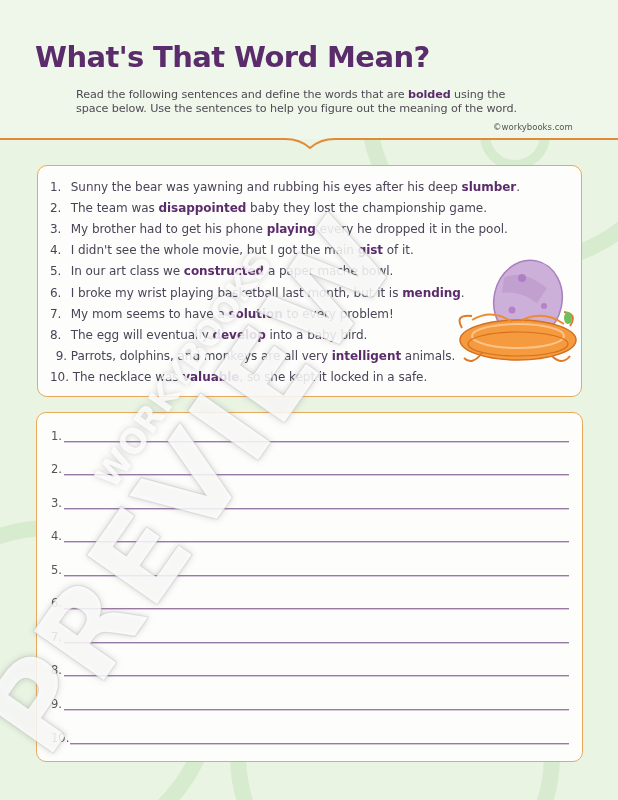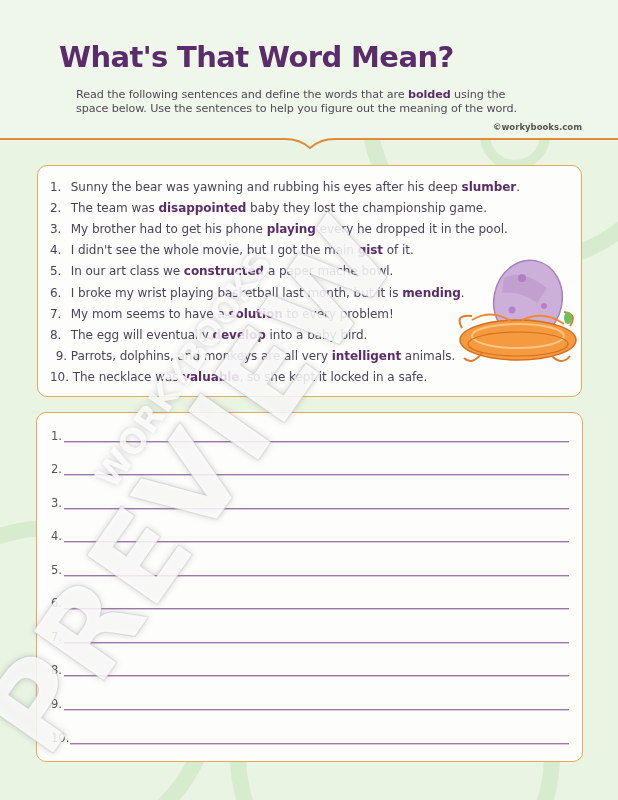--- a/index.html
+++ b/index.html
@@ -20,32 +20,31 @@
       position: absolute; left: 0; top: 0; width: 618px; height: 139px;
       background: #eff7ea;
     }
     .title {
       position: absolute; left: 35px; top: 40px;
       font-family: "DejaVu Sans", sans-serif;
       font-weight: bold;
       font-size: 29px;
       letter-spacing: -0.6px;
       color: #5b2c6b;
-      margin-left: 24px;
     }
     .instructions {
       position: absolute; left: 36px; top: 88px; width: 450px;
       font-size: 11.2px; line-height: 14px; color: #4f4a55;
       letter-spacing: -0.1px;
       margin-left: 40px;
     }
     .instructions b { color: #5b2c6b; }
     .copyright {
       position: absolute; left: 493px; top: 122px;
-      font-size: 8.5px; color: #555; font-weight: bold;
+      font-size: 8.5px; color: #555;
     }
     .divider { position: absolute; left: 0; top: 128px; width: 618px; height: 26px; }
 
     .panel {
       position: absolute;
       background: #fdfefb;
       border: 1.5px solid #e9a95a;
       border-radius: 10px;
     }
     .panel-sentences { left: 37px; top: 165px; width: 545px; height: 232px; }

